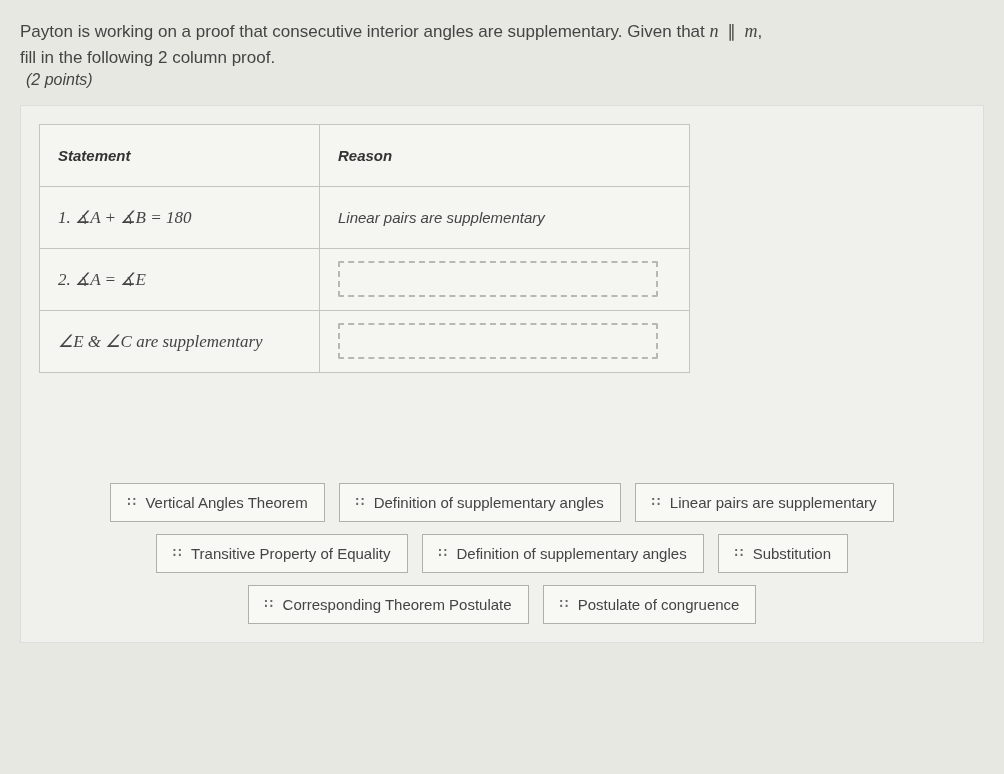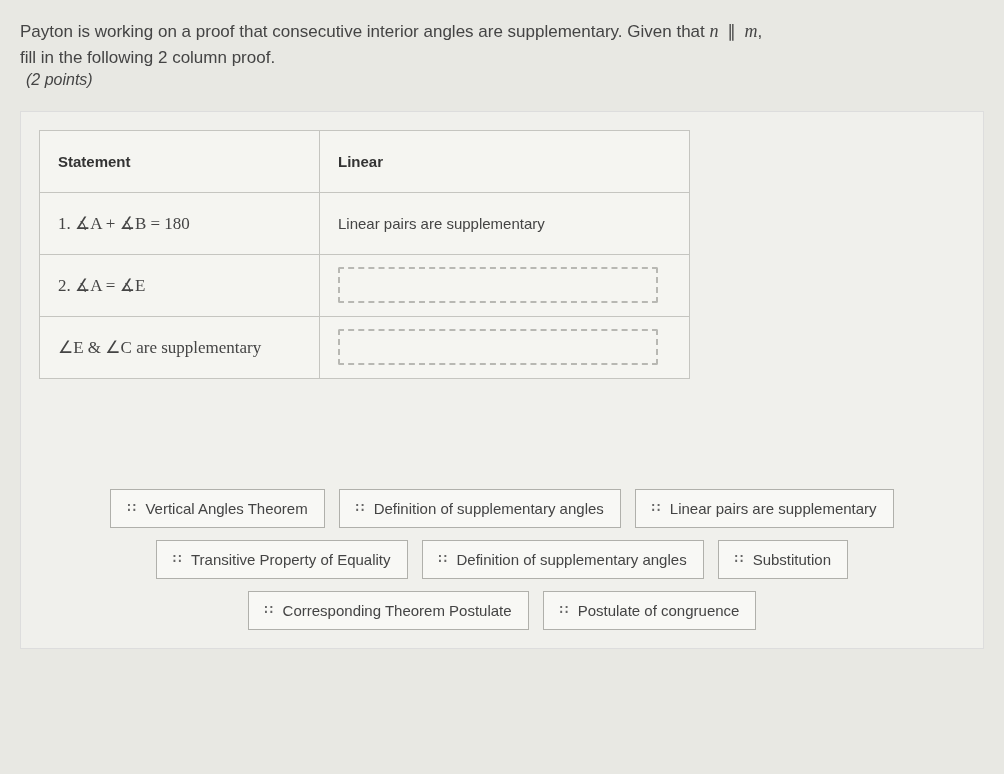--- a/index.html
+++ b/index.html
@@ -26,32 +26,33 @@
       font-size: 18px;
     }
     .parallel {
       font-family: 'Times New Roman', serif;
       padding: 0 4px;
     }
     .points {
       font-style: italic;
       font-size: 16px;
       color: #444;
-      margin-bottom: 22px;
+      margin-bottom: 16px;
       padding-left: 6px;
     }
     .content-box {
       background: #f0f0ec;
       border: 1px solid #ddd;
       padding: 18px;
     }
     table {
       border-collapse: collapse;
       background: #f5f5f1;
       margin-bottom: 110px;
+      font-style: italic;
     }
     th, td {
       border: 1px solid #c5c5c0;
       text-align: left;
       vertical-align: middle;
       height: 62px;
     }
     th {
       font-weight: bold;
       font-size: 15px;
@@ -127,21 +128,21 @@
   <span>fill in the following 2 column proof.</span>
 </div>
 
 <div class="points">(2 points)</div>
 
 <div class="content-box">
   <table>
     <tbody>
         <tr>
       <th class="col-statement">Statement</th>
-      <th class="col-reason">Linear</th>
+      <th class="col-reason">Reason</th>
     </tr>
     <tr>
       <td class="col-statement"><span class="math-expr">1. ∡A  +  ∡B  = 180</span></td>
       <td class="col-reason"><span>Linear pairs are supplementary</span></td>
     </tr>
     <tr>
       <td class="col-statement"><span class="math-expr">2. ∡A  =  ∡E</span></td>
       <td class="col-reason">
             <div class="drop-target"></div>
           </td>

